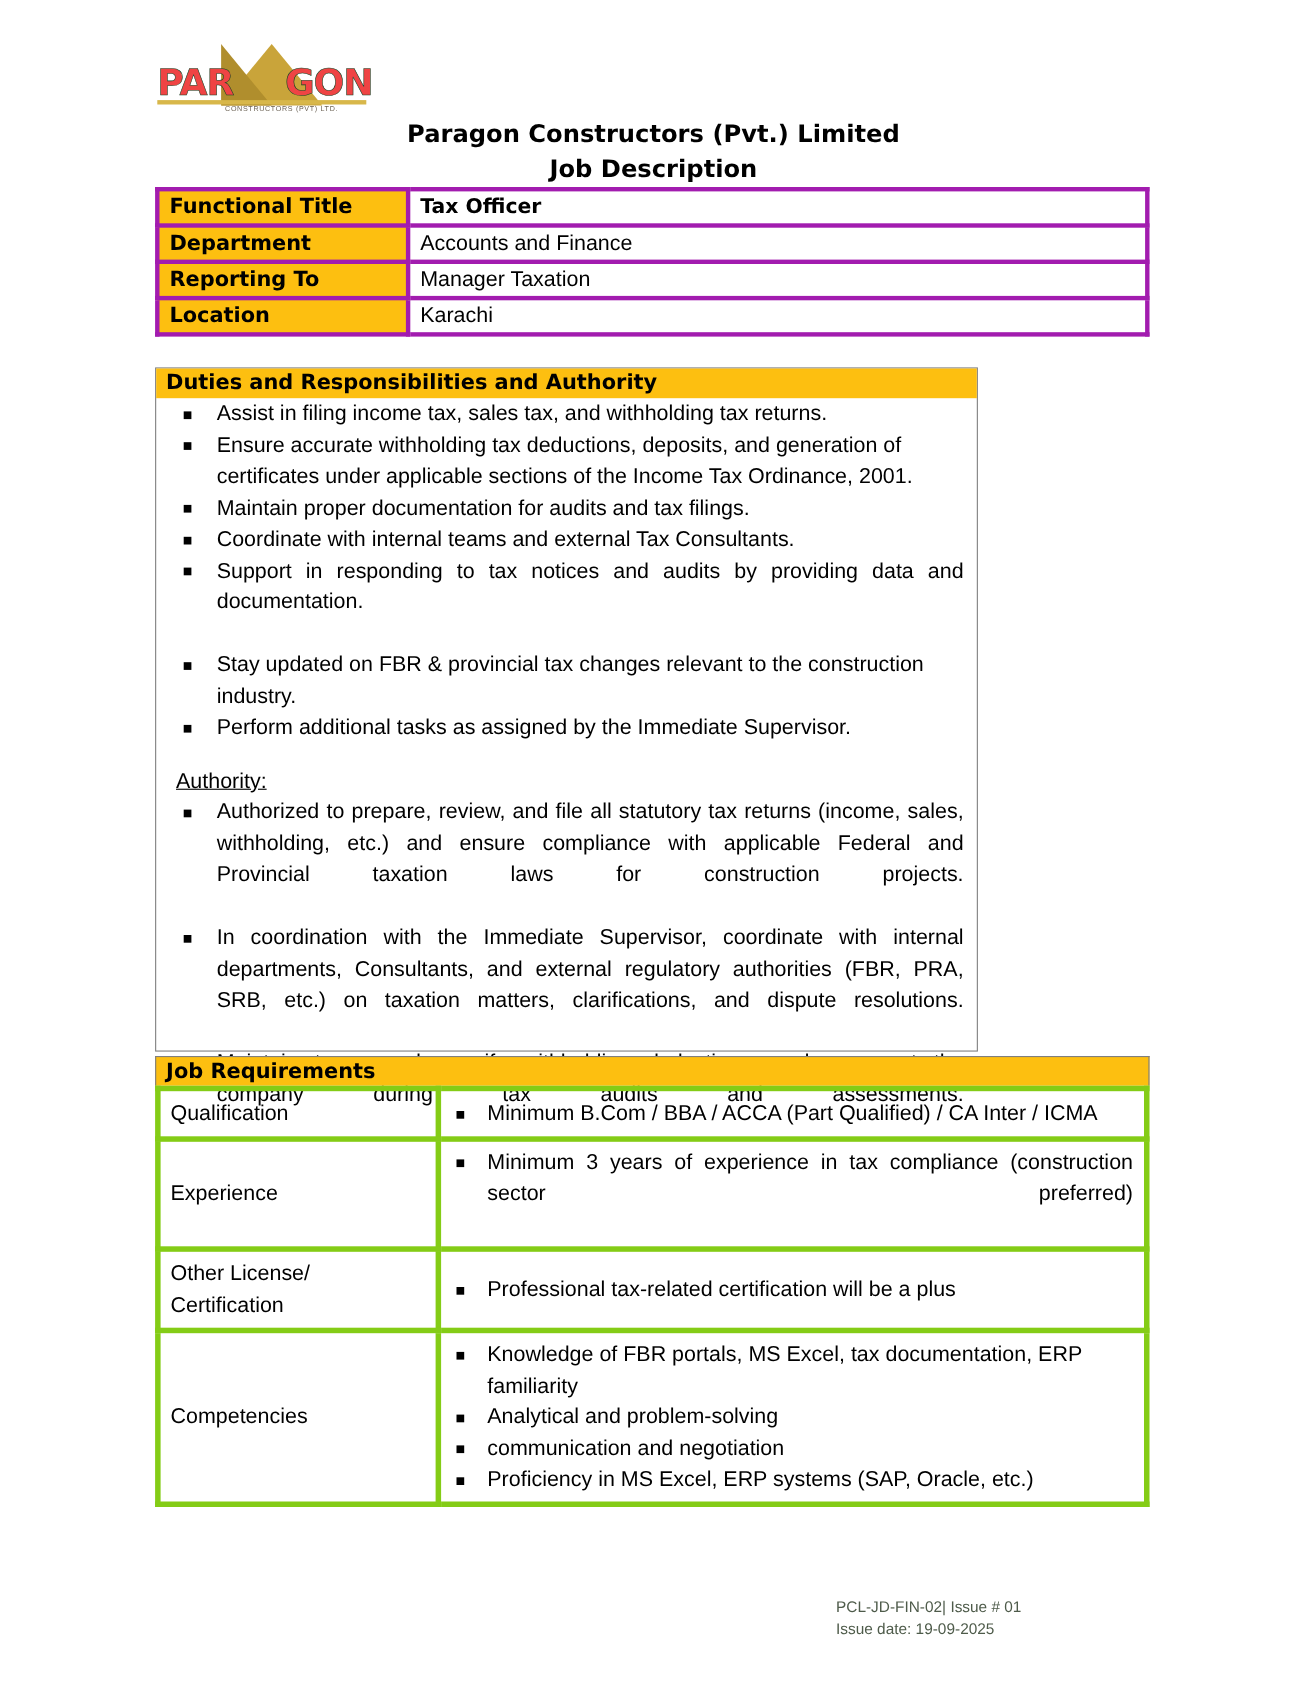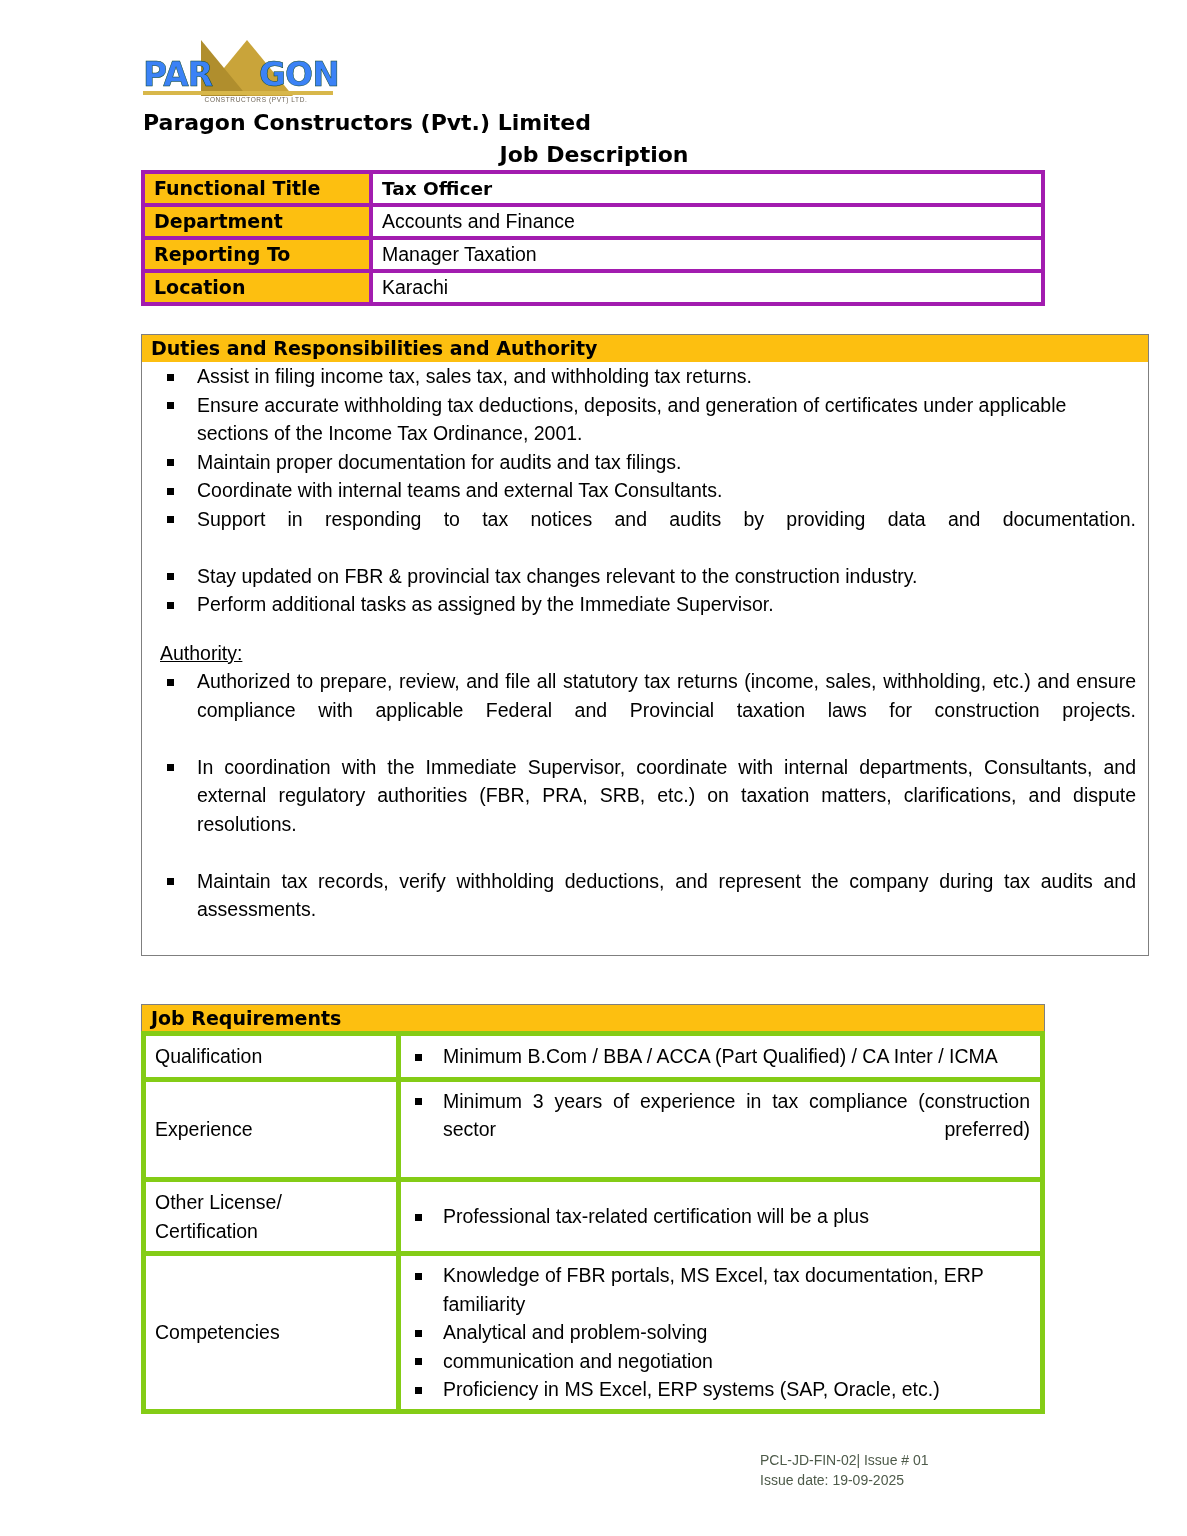--- a/index.html
+++ b/index.html
@@ -56,21 +56,21 @@
     position: absolute;
     left: 0px;
     top: 18px;
     width: 190px;
     height: 34px;
     font-family: "DejaVu Sans", sans-serif;
     font-weight: bold;
     font-size: 33px;
     letter-spacing: -1px;
     line-height: 34px;
-    color: #3b82f6;
+    color: #ef4444;
     -webkit-text-stroke: 0.5px #0d4526;
   }
   .logo-word .seg-a { position: absolute; left: 0px; }
   .logo-word .seg-b { position: absolute; left: 116px; }
   .logo-baseline {
     position: absolute;
     left: 0px;
     top: 51px;
     width: 190px;
     height: 4px;
@@ -87,20 +87,21 @@
     color: #6d6456;
     text-align: center;
   }
 
   
   .doc-title {
     position: absolute;
     left: 143px;
     top: 108px;
     width: 902px;
+    text-align: center;
     font-family: "DejaVu Sans", sans-serif;
     font-weight: bold;
     font-size: 22px;
     line-height: 30px;
   }
   .doc-subtitle {
     position: absolute;
     left: 143px;
     top: 140px;
     width: 902px;
@@ -142,21 +143,21 @@
     font-family: "DejaVu Sans", sans-serif;
     font-weight: bold;
     font-size: 18.5px;
   }
 
   
   .duties-box {
     position: absolute;
     left: 141px;
     top: 334px;
-    width: 1008px;
+    width: 748px;
     height: 622px;
     border: 1px solid #7f7f7f;
     box-sizing: border-box;
     background: #ffffff;
   }
   .section-bar {
     background: #FDBF10;
     height: 27px;
     line-height: 27px;
     padding-left: 9px;
@@ -203,21 +204,21 @@
     display: inline-block;
   }
   .authority-list {
     margin-top: 20px;
   }
 
   
   .req-wrap {
     position: absolute;
     left: 141px;
-    top: 1004px;
+    top: 960px;
     width: 904px;
   }
   .req-bar {
     border: 1px solid #7f7f7f;
     border-bottom: none;
     background: #FDBF10;
     height: 27px;
     line-height: 27px;
     padding-left: 9px;
     font-family: "DejaVu Sans", sans-serif;

